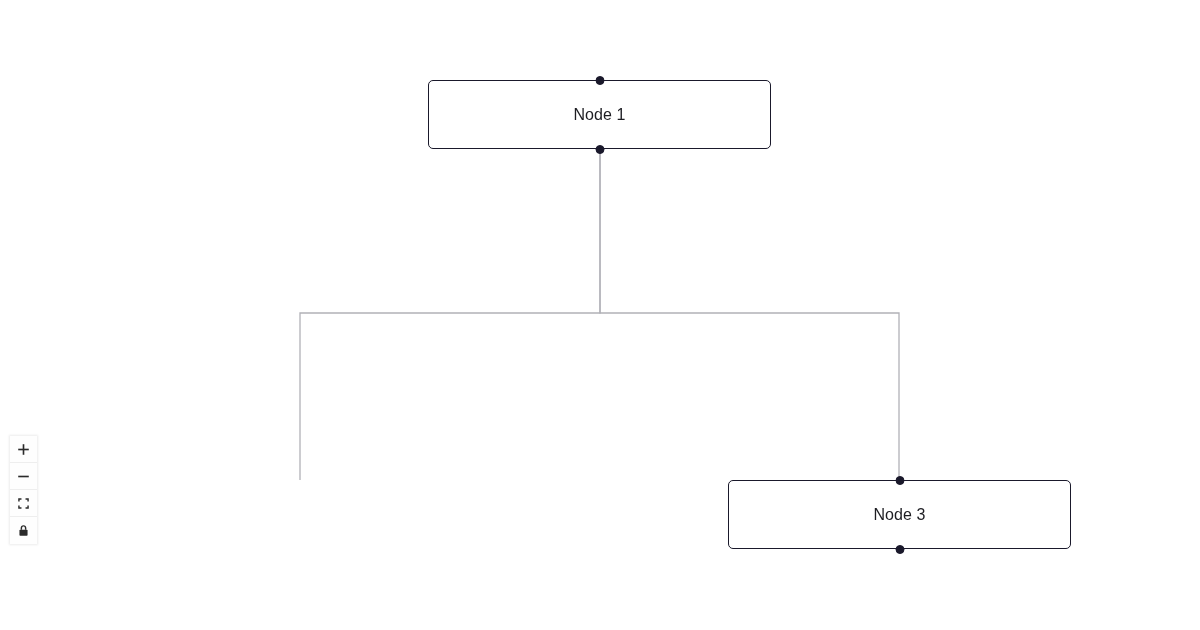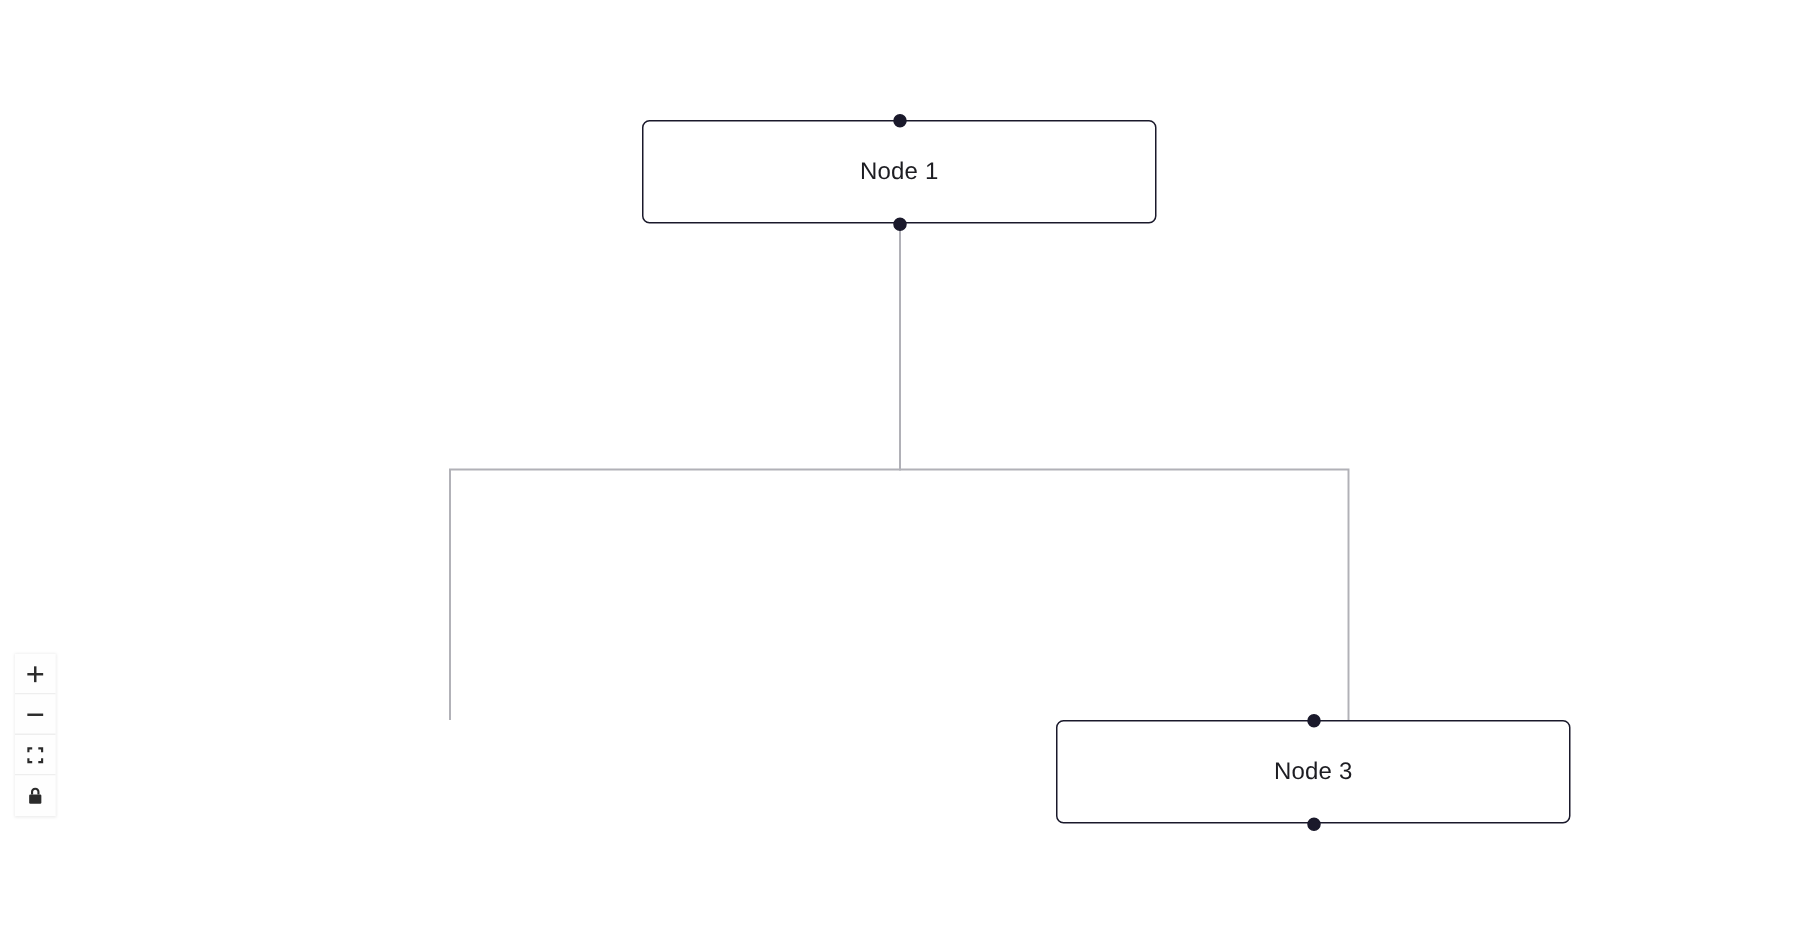--- a/index.html
+++ b/index.html
@@ -118,21 +118,21 @@
     <path fill="none" stroke="#b1b1b7" stroke-width="1.3" d="M 600 149 L 600 313 L 899 313 L 899 480"></path>
   </svg>
 
   <div class="rf-node" style="left:428px; top:80px;">
     <span class="rf-handle top"></span>
     <span class="rf-node-label">Node 1</span>
     <span class="rf-handle bottom"></span>
   </div>
 
 
-  <div class="rf-node" style="left:704px; top:480px;">
+  <div class="rf-node" style="left:728px; top:480px;">
     <span class="rf-handle top"></span>
     <span class="rf-node-label">Node 3</span>
     <span class="rf-handle bottom"></span>
   </div>
 
   <div id="rf-controls">
 
     <button class="rf-control-btn" aria-label="zoom in">
       <span>
         <svg viewBox="0 0 32 32" xmlns="http://www.w3.org/2000/svg">

